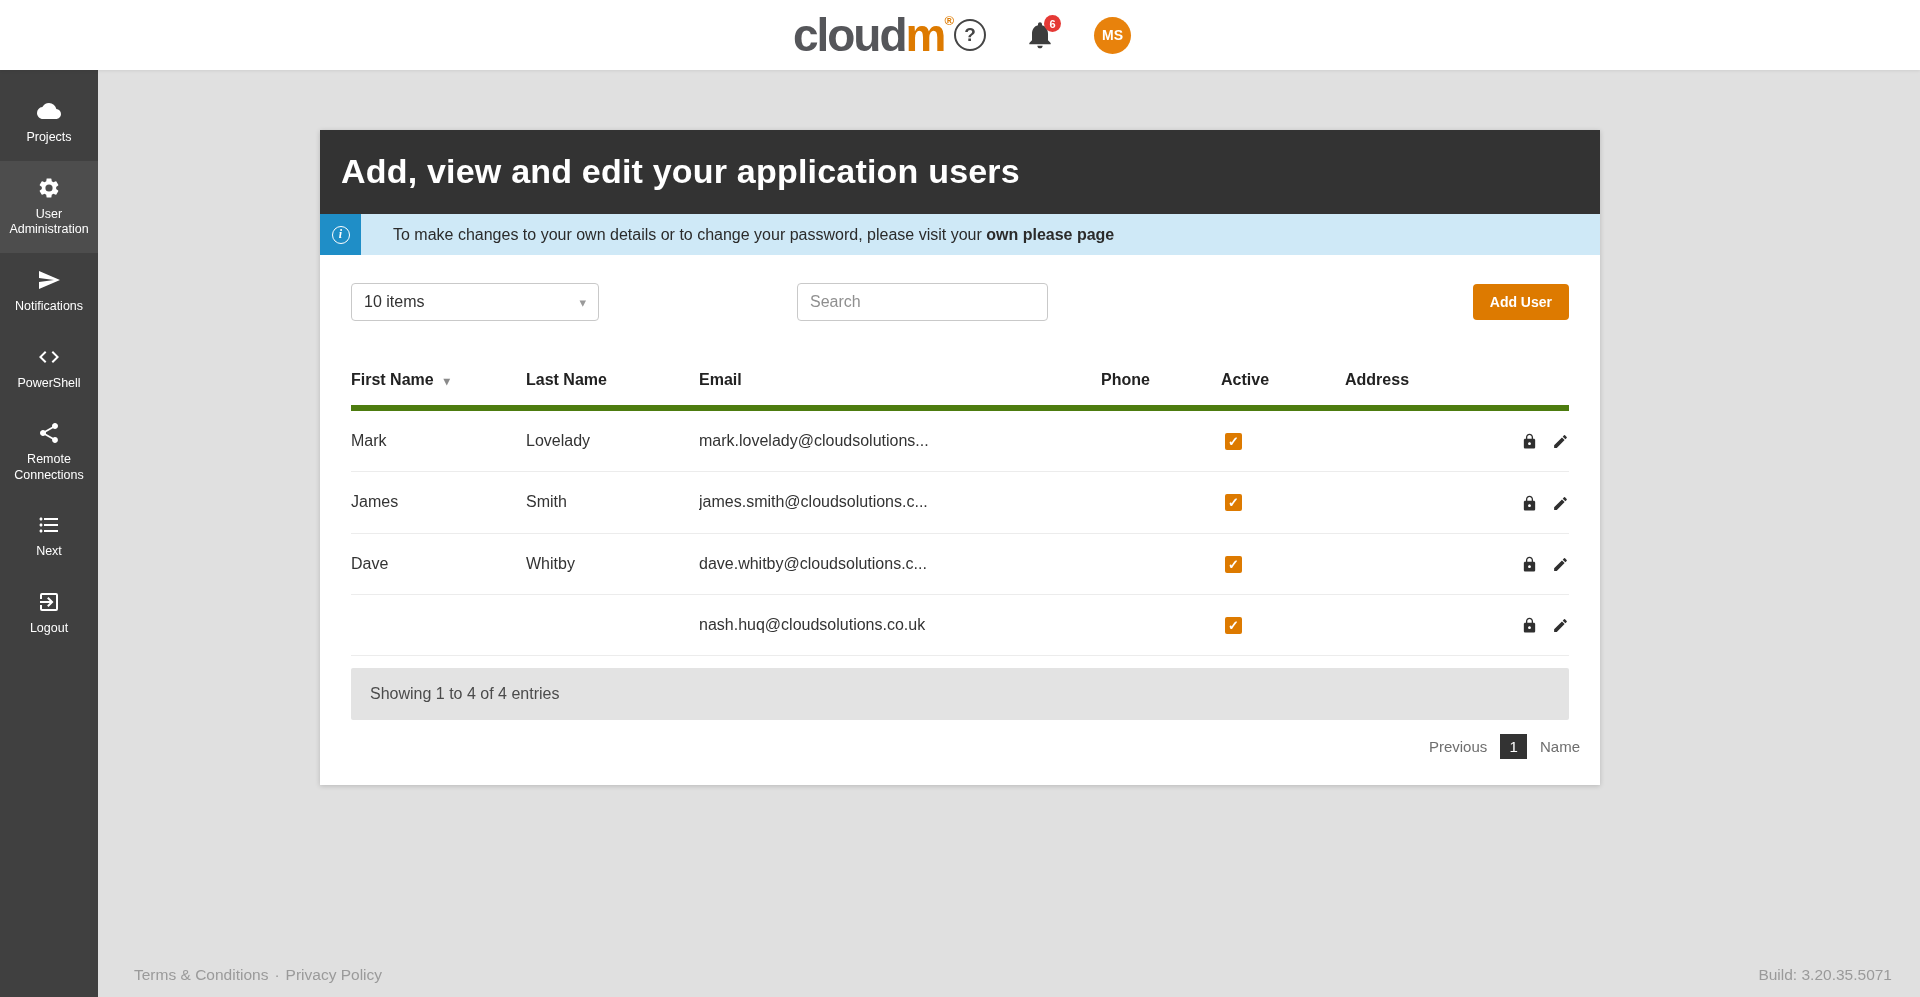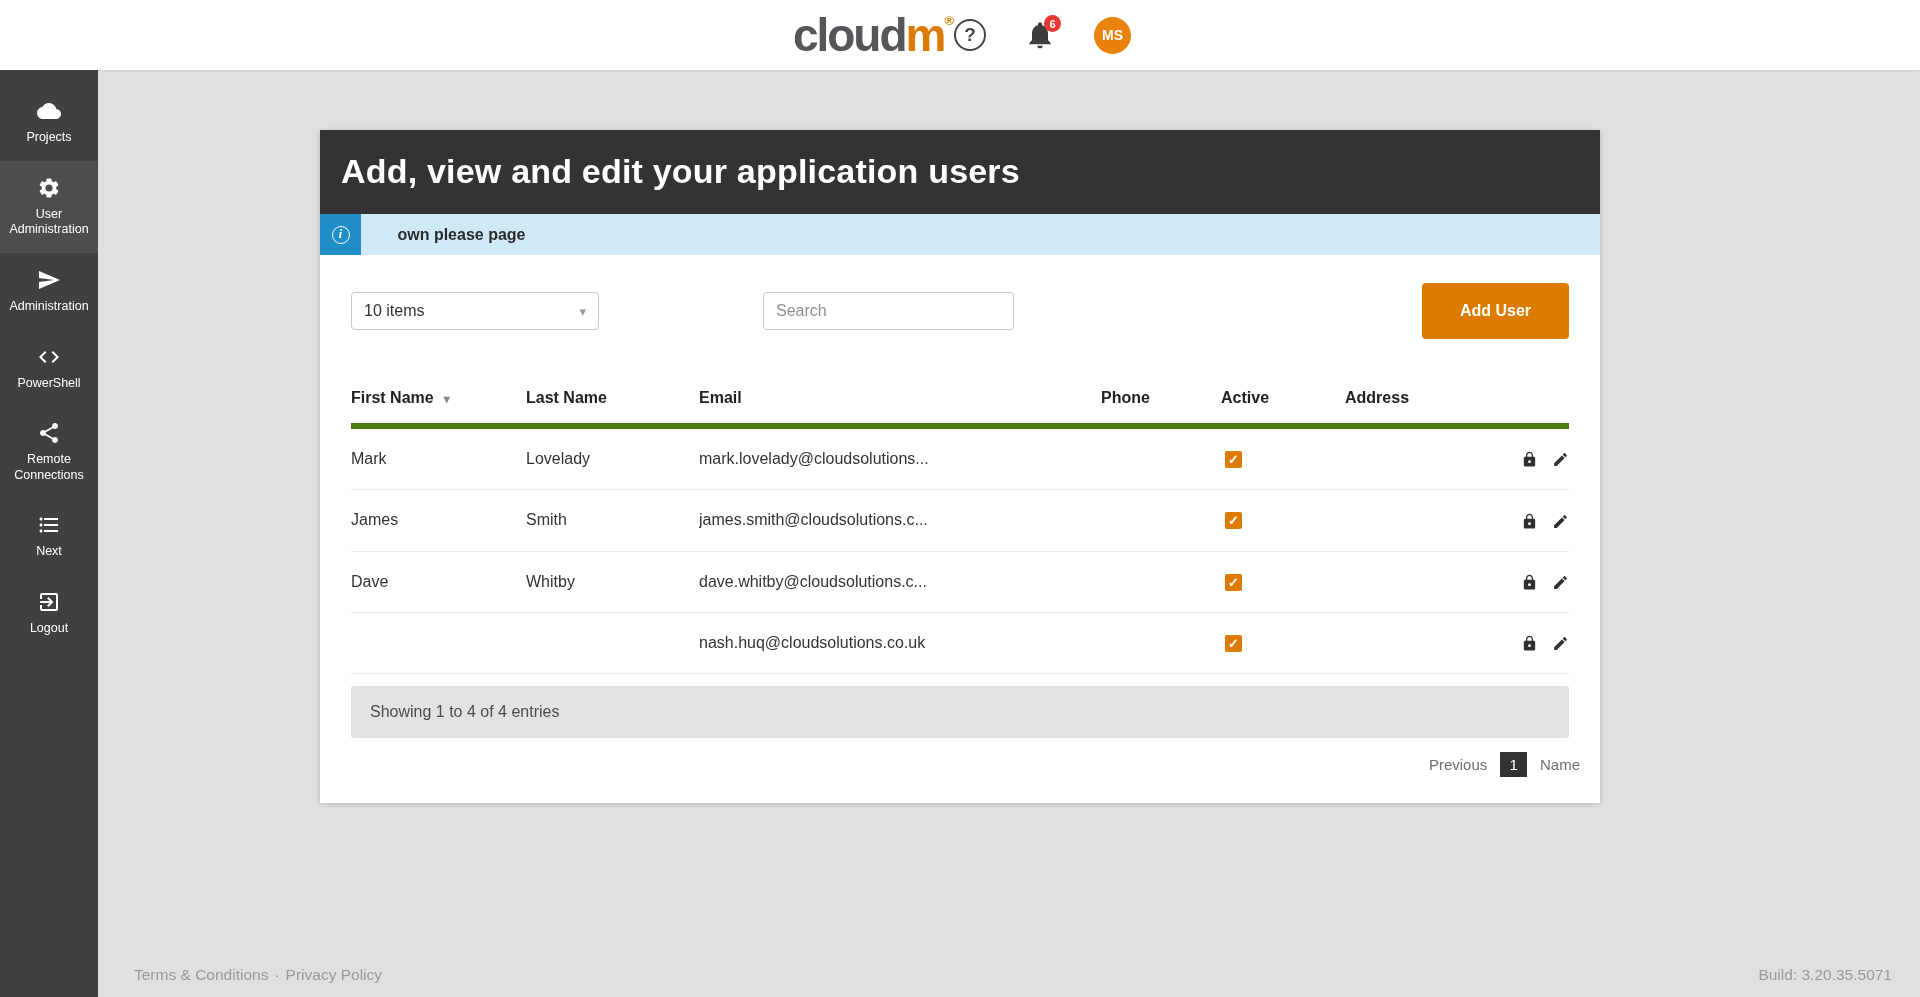--- a/index.html
+++ b/index.html
@@ -74,36 +74,36 @@
     display: flex; align-items: center; justify-content: center;
   }
   .info-i {
     width: 18px; height: 18px; border: 1.5px solid #fff; border-radius: 50%;
     color: #fff; font-size: 12px; font-style: italic; font-weight: bold;
     display: flex; align-items: center; justify-content: center; font-family: "Liberation Serif", serif;
   }
   .info-text { display: flex; align-items: center; padding: 0 20px 0 32px; font-size: 16px; color: #2b2b2b; }
   .info-link { font-weight: bold; cursor: pointer; }
 
-  .controls { display: flex; align-items: center; padding: 28px 31px 22px; }
+  .controls { display: flex; align-items: center; padding: 28px 31px 22px; gap: 34px; }
   .items-dropdown {
     width: 248px; height: 38px; border: 1px solid #c9c9c9; border-radius: 4px;
     display: flex; align-items: center; justify-content: space-between;
     padding: 0 12px; font-size: 16px; color: #333; background: #fff; cursor: pointer;
   }
   .items-dropdown .chev { color: #9a9a9a; font-size: 13px; }
   .search-input {
     margin-left: 164px; width: 251px; height: 38px;
     border: 1px solid #c9c9c9; border-radius: 4px; padding: 0 12px;
     font-size: 16px; color: #333; font-family: "Liberation Sans", sans-serif;
   }
   .search-input::placeholder { color: #8f8f8f; }
   .add-user-btn {
     margin-left: auto; background: #dd7a00; color: #fff; border: none;
-    font-size: 16px; font-weight: 600; padding: 0 38px; height: 56px;
+    font-size: 14px; font-weight: 600; padding: 0 17px; height: 36px;
     border-radius: 4px; cursor: pointer; font-family: "Liberation Sans", sans-serif;
   }
 
   
   table.users { width: calc(100% - 62px); margin: 14px 31px 0; border-collapse: collapse; table-layout: fixed; }
   table.users th {
     text-align: left; font-size: 16px; font-weight: bold; color: #222;
     padding: 14px 0 16px; border-bottom: 6px solid #4d7c0f;
   }
   table.users th .sort-arrow { color: #8a8a8a; font-size: 12px; margin-left: 10px; cursor: pointer; }
@@ -179,21 +179,21 @@
         </svg>
     </span>
     <span class="nav-label">User Administration</span>
   </div>
   <div class="nav-item">
     <span class="nav-icon">
       <svg viewBox="0 0 24 24">
           <path d="M2.01 21L23 12 2.01 3 2 10l15 2-15 2z"></path>
         </svg>
     </span>
-    <span class="nav-label">Administration</span>
+    <span class="nav-label">Notifications</span>
   </div>
   <div class="nav-item">
     <span class="nav-icon">
       <svg viewBox="0 0 24 24">
           <path d="M9.4 16.6L4.8 12l4.6-4.6L8 6l-6 6 6 6 1.4-1.4zm5.2 0l4.6-4.6-4.6-4.6L16 6l6 6-6 6-1.4-1.4z"></path>
         </svg>
     </span>
     <span class="nav-label">PowerShell</span>
   </div>
   <div class="nav-item">
@@ -226,21 +226,21 @@
   <section class="card">
     <div class="card-header">
       <h1>Add, view and edit your application users</h1>
     </div>
 
     <div class="info-banner">
       <div class="info-icon-box">
         <span class="info-i">i</span>
       </div>
       <div class="info-text">
-        &nbsp;<span class="info-link">own please page</span>
+        <span>To make changes to your own details or to change your password, please visit your</span>&nbsp;<span class="info-link">own please page</span>
       </div>
     </div>
 
     <div class="controls">
       <div class="items-dropdown">
         <span>10 items</span>
         <span class="chev">▾</span>
       </div>
       <input class="search-input" type="text" placeholder="Search" style="">
       <button class="add-user-btn">Add User</button>

